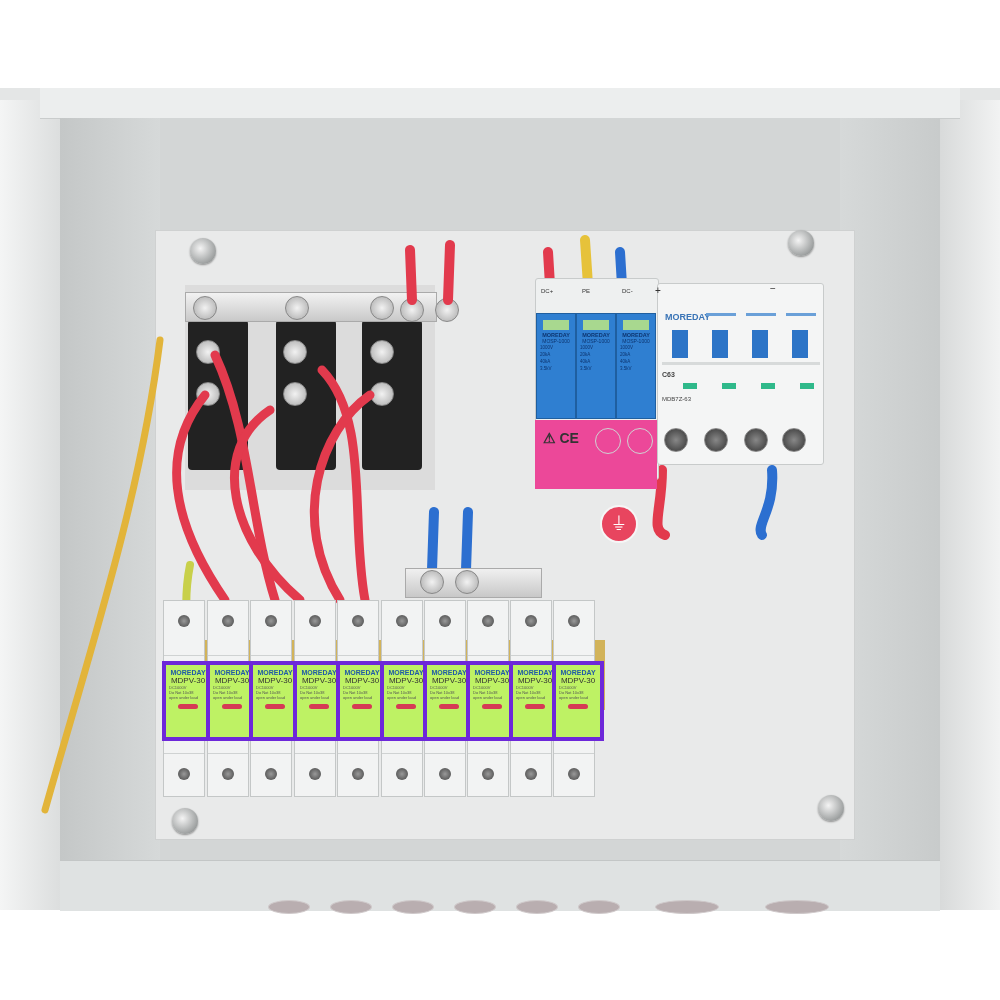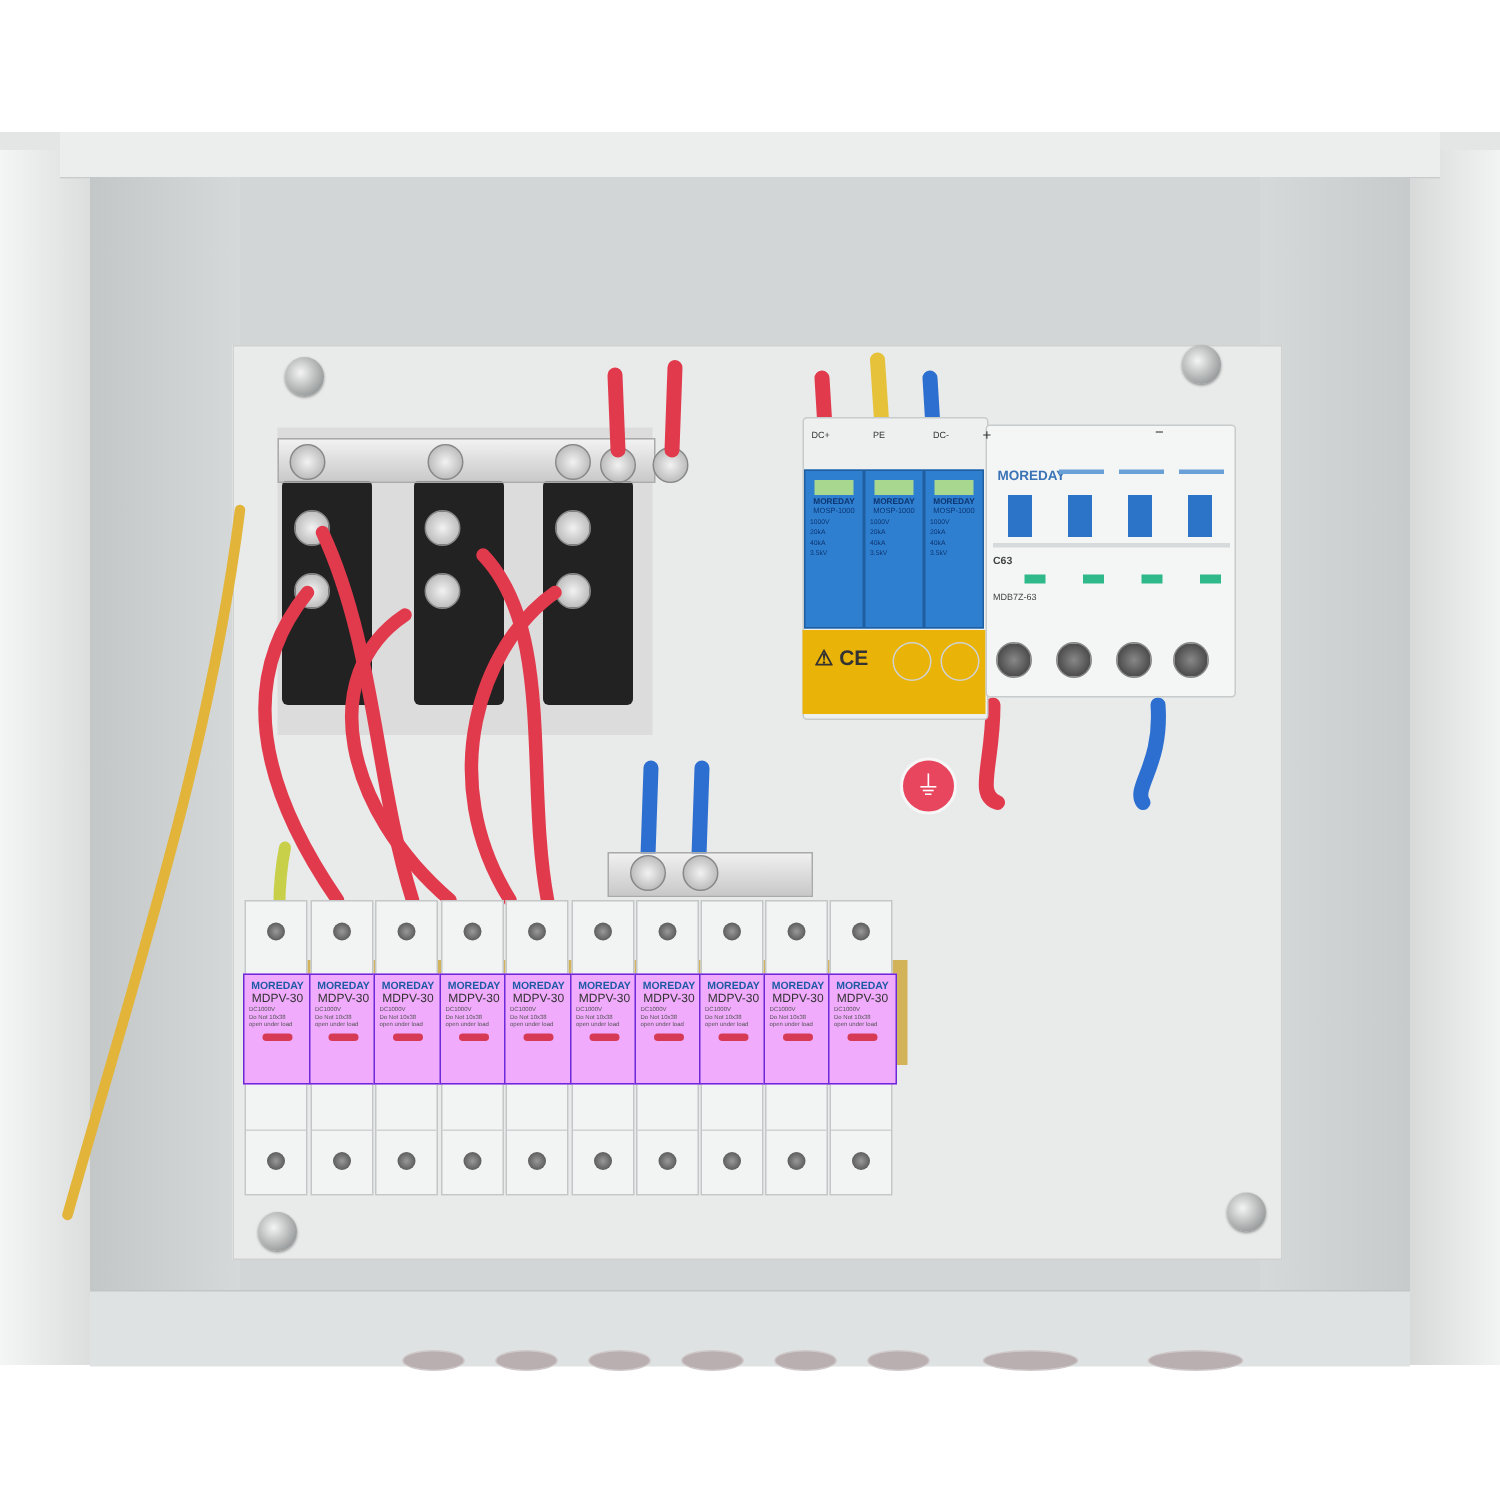--- a/index.html
+++ b/index.html
@@ -25,33 +25,33 @@
   .bolt{width:22px;height:22px;border-radius:50%;background:radial-gradient(circle,#f2f2f2,#a9a9a9);border:1px solid #888;}
   
   svg.cables{left:0;top:0;width:1000px;height:1000px;}
   
   .spd{left:535px;top:278px;width:122px;height:200px;background:#eef0f0;border:1px solid #c8cbcb;border-radius:3px;}
   .spd-mod{width:38px;height:104px;background:#2f7fd1;top:313px;border:1px solid #1f5fa0;}
   .spd-window{width:26px;height:10px;background:#a8d88f;margin:6px auto 2px;}
   .spd-brand{font-size:5.5px;color:#0d3570;text-align:center;font-weight:bold;}
   .spd-model{font-size:5px;color:#0d3570;text-align:center;}
   .spd-spec{font-size:4.5px;color:#0d3570;padding-left:3px;line-height:7px;}
-  .spd-foot{left:535px;top:420px;width:122px;height:56px;background:#eab308;text-align:center;}
+  .spd-foot{left:535px;top:420px;width:122px;height:69px;background:#ec4899;text-align:center;}
   .ce{font-size:14px;color:#333;font-weight:bold;}
   
   .breaker{left:657px;top:283px;width:165px;height:180px;background:#f4f5f5;border:1px solid #c8cbcb;border-radius:3px;}
   .b-brand{font-size:9px;color:#3a74b6;font-weight:bold;}
   .toggle{width:16px;height:28px;background:#2c74c7;top:330px;}
   .indicator{width:14px;height:6px;background:#2fb98a;top:383px;}
   .b-label{font-size:6px;color:#444;line-height:7px;}
   
   .rail{left:175px;top:640px;width:430px;height:70px;background:#d2b35a;}
   .fsw{width:40px;top:600px;height:195px;background:#f2f3f3;border:1px solid #c4c7c7;}
   .fsw-top{height:40px;border-bottom:1px solid #cfd2d2;position:relative;}
-  .fsw-label{position:absolute;left:-2px;top:48px;width:44px;height:72px;background:#f0abfc;border:1px solid #6d28d9;}
+  .fsw-label{position:absolute;left:-2px;top:60px;width:44px;height:72px;background:#bef264;border:4px solid #6d28d9;}
   .fsw-brand{font-size:7px;color:#1f5aa7;font-weight:bold;text-align:center;margin-top:4px;}
   .fsw-model{font-size:8px;color:#333;text-align:center;}
   .fsw-spec{font-size:4px;color:#555;padding-left:3px;line-height:5px;}
   .fsw-led{width:20px;height:5px;background:#d63a55;border-radius:3px;margin:4px auto 0;}
   .fsw-bot{position:absolute;left:0;bottom:0;width:40px;height:42px;border-top:1px solid #cfd2d2;}
   .term{width:12px;height:12px;border-radius:50%;background:radial-gradient(circle,#999,#444);margin:14px auto 0;}
   .earth{left:600px;top:505px;width:34px;height:34px;border-radius:50%;background:#e8455f;color:#fff;font-size:18px;text-align:center;line-height:34px;border:2px solid #f6f6f6;}
   .gbar{left:405px;top:568px;width:135px;height:28px;background:linear-gradient(#f0f0f0,#c8c8c8);border:1px solid #aaa;}
 </style>
 </head>

